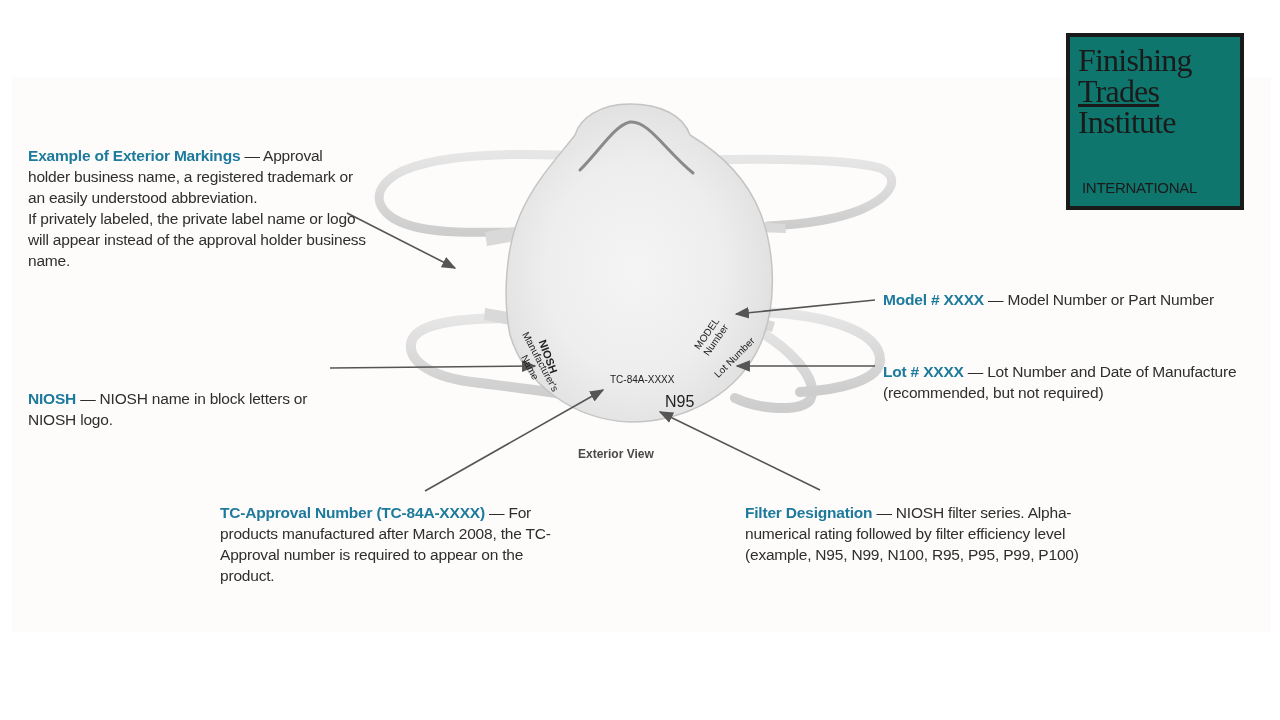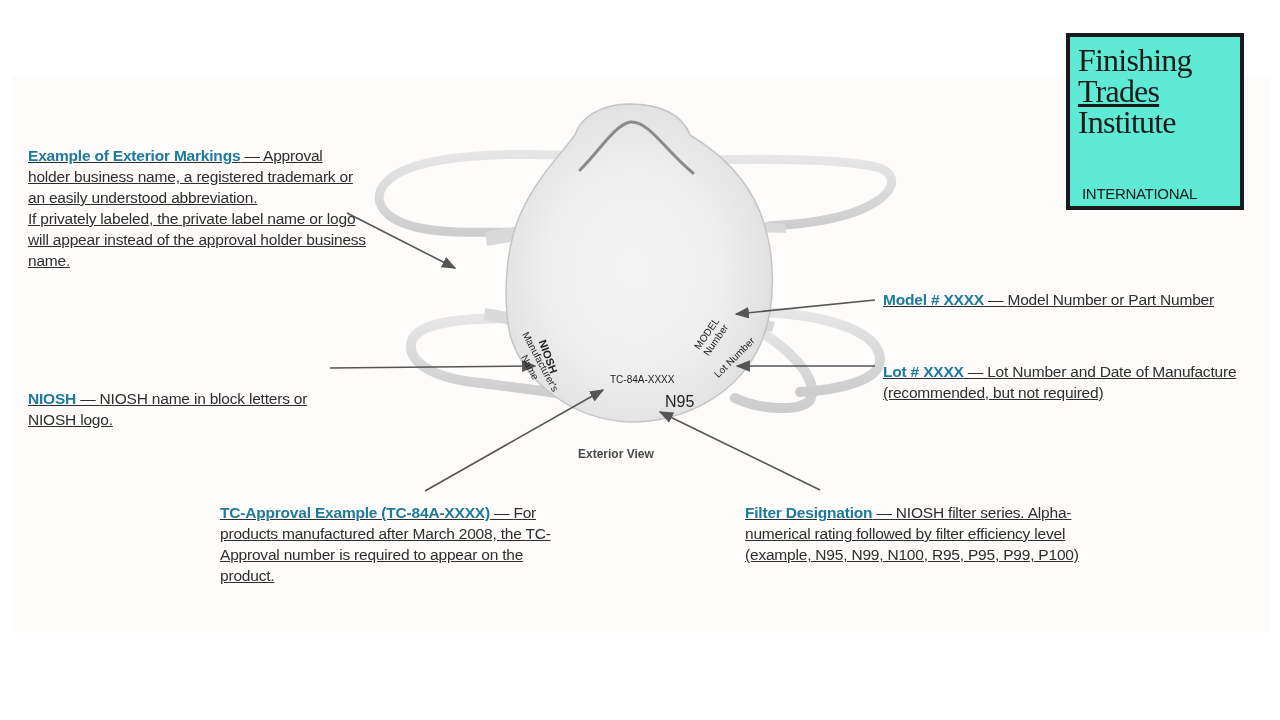--- a/index.html
+++ b/index.html
@@ -16,43 +16,43 @@
   .diagram-svg { position: absolute; left: 0; top: 0; width: 1280px; height: 720px; }
   .callout {
     position: absolute;
     font-size: 15.5px; line-height: 21px; color: #2e2e2e;
     letter-spacing: -0.2px;
   }
   .callout .head {
     color: #1d7a9c; font-weight: bold;
   }
   .callout .dash { color: #2e2e2e; }
-  .callout p { margin: 0; text-decoration: underline; }
+  .callout p { margin: 0; }
   .callout p + p { margin-top: 0; }
 
   .exterior-view {
     position: absolute; left: 578px; top: 447px;
     font-size: 12px; font-weight: bold; color: #4a4a4a;
   }
 
   .logo {
     position: absolute; left: 1066px; top: 33px;
     width: 170px; height: 169px;
-    background: #5eead4; border: 4px solid #1a1a1a;
+    background: #0f766e; border: 4px solid #1a1a1a;
   }
   .logo .line {
     position: absolute; left: 8px;
     font-family: "Liberation Serif", serif; color: #1a1a1a;
     font-size: 32px; line-height: 30px; letter-spacing: -0.8px;
   }
   .logo .l1 { top: 8px; }
   .logo .l2 { top: 39px; text-decoration: underline; }
   .logo .l3 { top: 70px; }
   .logo .intl {
-    position: absolute; left: 12px; top: 148px;
+    position: absolute; left: 12px; top: 142px;
     font-family: "Liberation Sans", sans-serif; font-size: 15px; color: #1a1a1a;
     letter-spacing: -0.3px;
   }
 
   .mask-label {
     position: absolute; font-family: "Liberation Sans", sans-serif;
     color: #222; white-space: nowrap;
   }
 </style>
 </head>
@@ -142,21 +142,21 @@
 
 <div class="callout" style="left:883px; top:289px; width:380px;">
   <p><span class="head">Model # XXXX</span><span class="dash"> — </span><span>Model Number or Part Number</span></p>
 </div>
 
 <div class="callout" style="left:883px; top:361px; width:380px;">
   <p><span class="head">Lot # XXXX</span><span class="dash"> — </span><span>Lot Number and Date of Manufacture (recommended, but not required)</span></p>
 </div>
 
 <div class="callout" style="left:220px; top:502px; width:355px;">
-  <p><span class="head">TC-Approval Example (TC-84A-XXXX)</span><span class="dash"> — </span><span>For products manufactured after March 2008, the TC-Approval number is required to appear on the product.</span></p>
+  <p><span class="head">TC-Approval Number (TC-84A-XXXX)</span><span class="dash"> — </span><span>For products manufactured after March 2008, the TC-Approval number is required to appear on the product.</span></p>
 </div>
 
 <div class="callout" style="left:745px; top:502px; width:355px;">
   <p><span class="head">Filter Designation</span><span class="dash"> — </span><span>NIOSH filter series. Alpha-numerical rating followed by filter efficiency level (example, N95, N99, N100, R95, P95, P99, P100)</span></p>
 </div>
 
 <div class="logo">
   <div class="line l1">Finishing</div>
   <div class="line l2">Trades</div>
   <div class="line l3">Institute</div>

